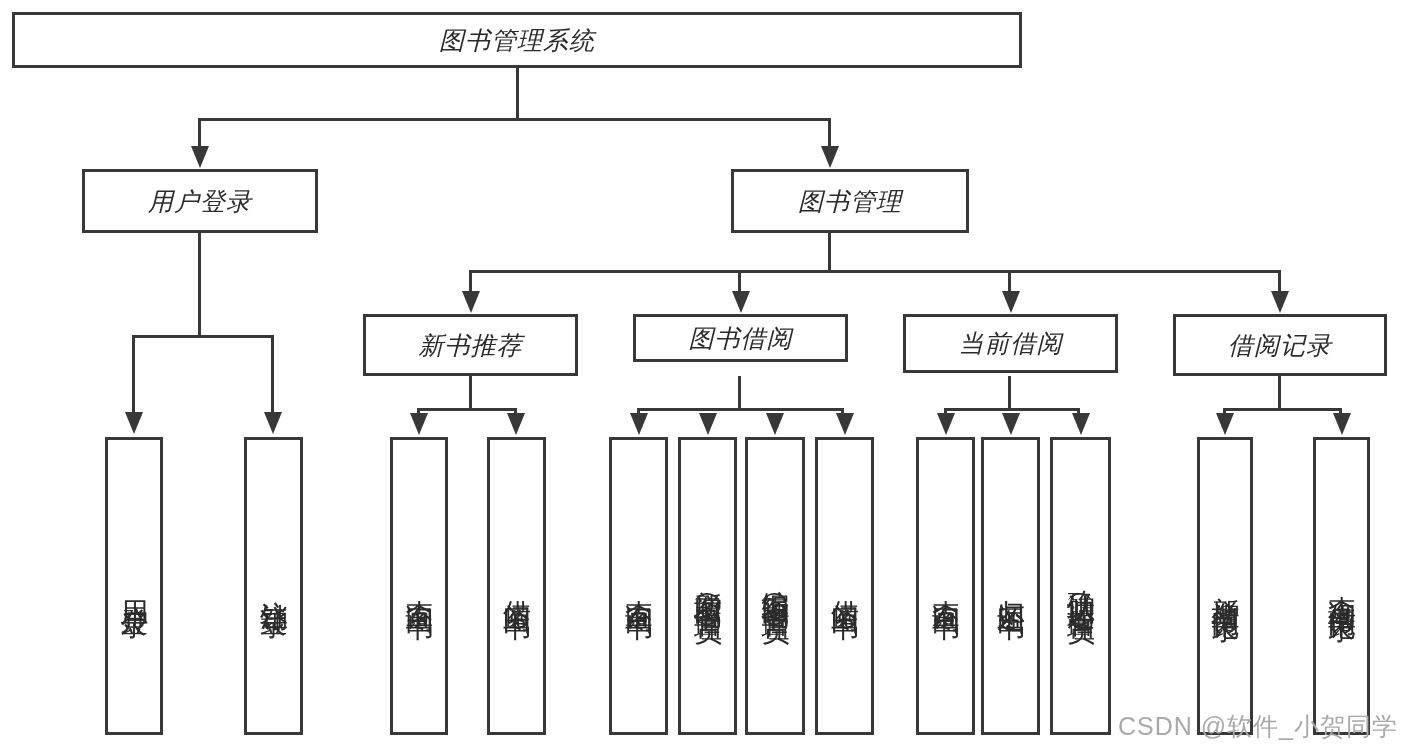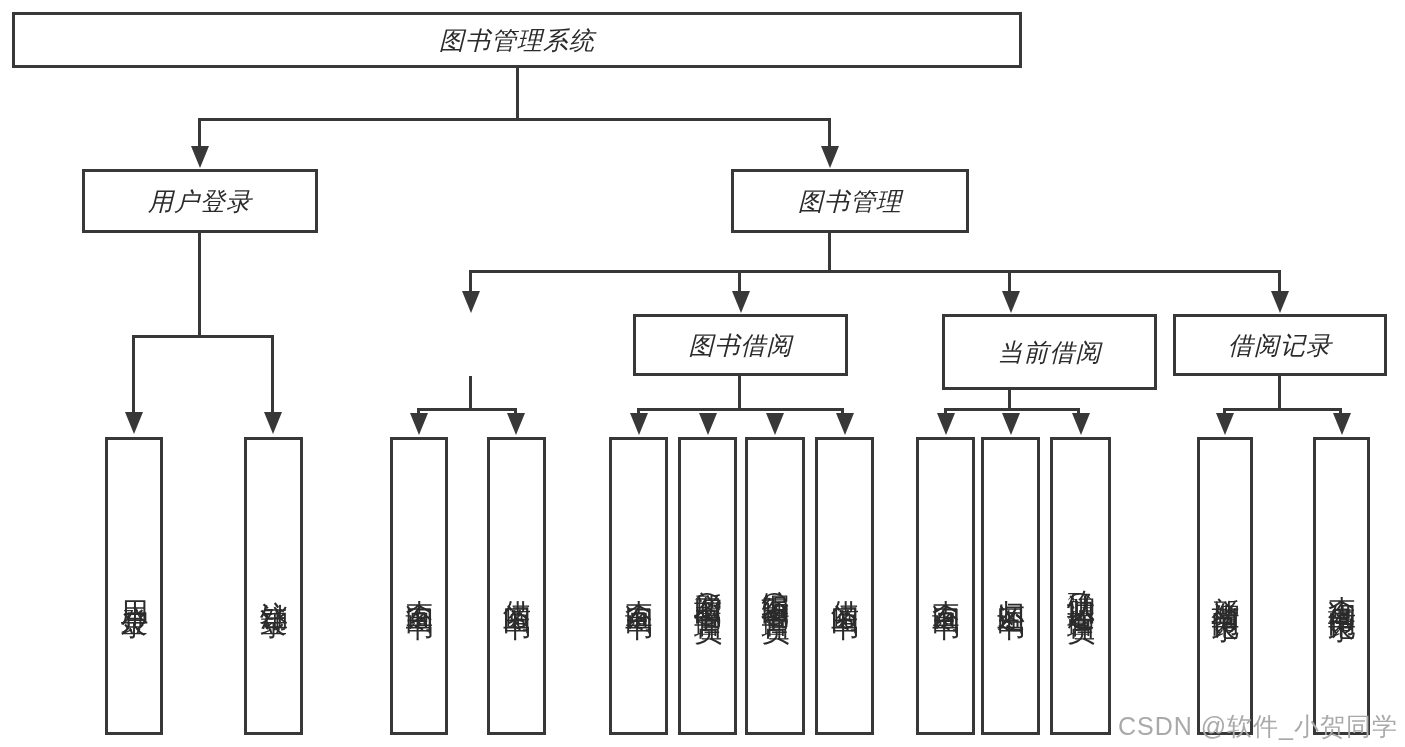--- a/index.html
+++ b/index.html
@@ -99,24 +99,27 @@
     <span class="hlabel">图书管理系统</span>
   </div>
 
   <div class="box" style="left:82px;top:169px;width:236px;height:64px;">
     <span class="hlabel">用户登录</span>
   </div>
   <div class="box" style="left:711px;top:169px;width:238px;height:64px;margin-left:20px;">
     <span class="hlabel">图书管理</span>
   </div>
 
-  <div class="box" style="left:633px;top:314px;width:215px;height:62px;align-items:center;">
+  <div class="box" style="left:363px;top:314px;width:215px;height:62px;">
+    <span class="hlabel">新书推荐</span>
+  </div>
+  <div class="box" style="left:633px;top:314px;width:215px;height:48px;align-items:center;">
     <span class="hlabel">图书借阅</span>
   </div>
-  <div class="box" style="left:903px;top:314px;width:215px;height:76px;margin-left:39px;">
+  <div class="box" style="left:903px;top:314px;width:215px;height:59px;">
     <span class="hlabel">当前借阅</span>
   </div>
   <div class="box" style="left:1173px;top:314px;width:214px;height:62px;text-align:center;">
     <span class="hlabel">借阅记录</span>
   </div>
 
   <div class="box" style="left:105px;top:437px;width:58px;height:298px;">
     <span class="vlabel">用户登录</span>
   </div>
   <div class="box" style="left:244px;top:437px;width:59px;height:298px;">

